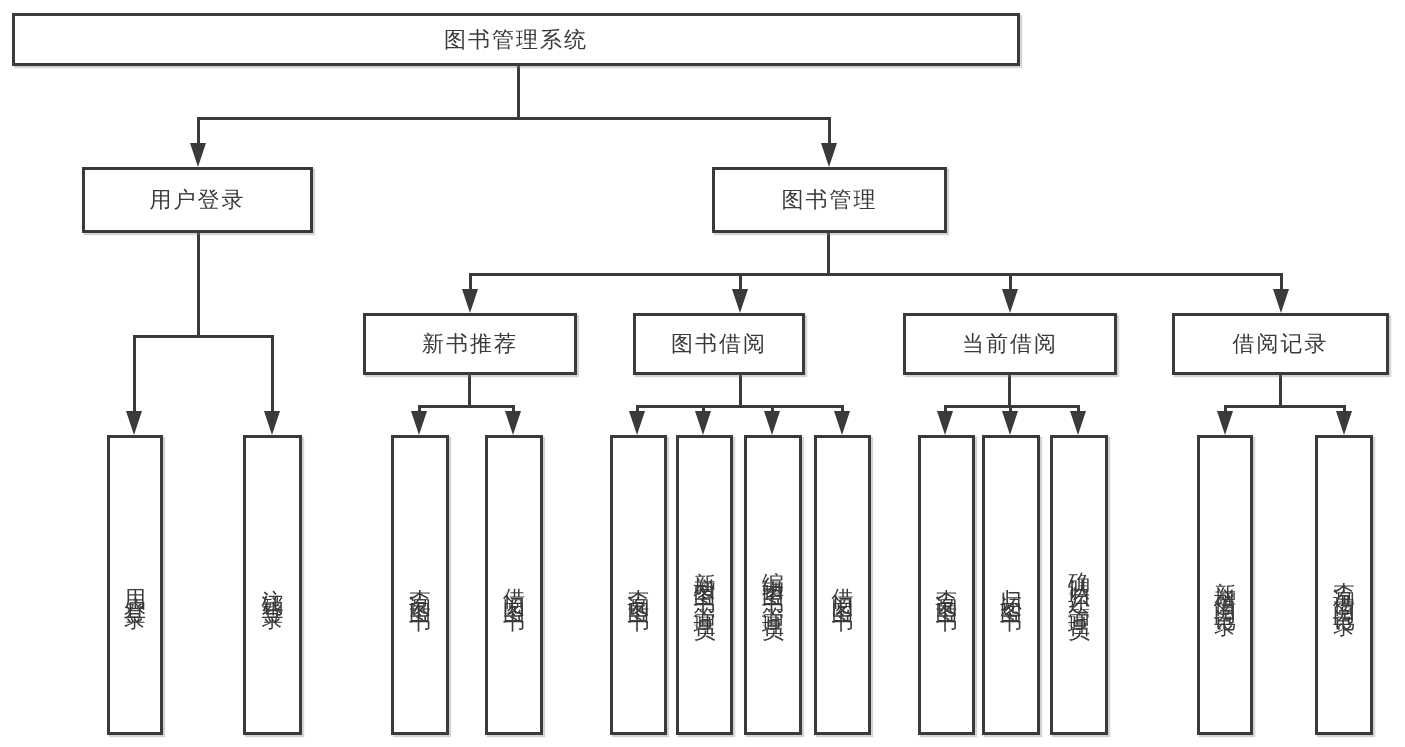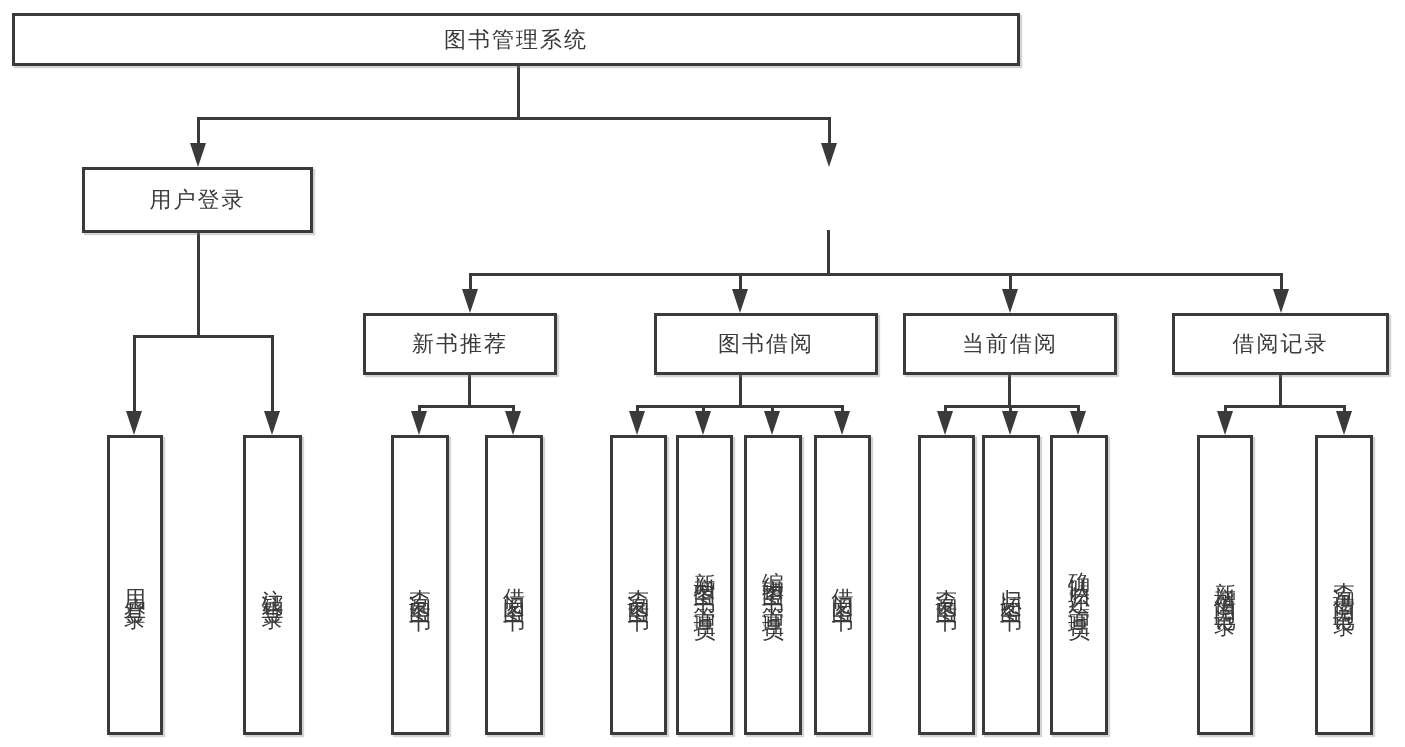--- a/index.html
+++ b/index.html
@@ -127,25 +127,28 @@
   <div class="vline" style="left:1343px;top:405px;width:3px;height:9px"></div>
   <div class="arrow" style="left:1336px;top:411px"></div>
 
   <div class="box" style="left:12px;top:13px;width:1008px;height:53px">
     <span>图书管理系统</span>
   </div>
 
   <div class="box" style="left:82px;top:167px;width:231px;height:66px">
     <span>用户登录</span>
   </div>
-
-  <div class="box" style="left:363px;top:313px;width:194px;height:62px">
+  <div class="box" style="left:712px;top:167px;width:235px;height:66px">
+    <span>图书管理</span>
+  </div>
+
+  <div class="box" style="left:363px;top:313px;width:214px;height:62px">
     <span>新书推荐</span>
   </div>
-  <div class="box" style="left:654px;top:313px;width:224px;height:62px">
+  <div class="box" style="left:633px;top:313px;width:172px;height:62px">
     <span>图书借阅</span>
   </div>
   <div class="box" style="left:1172px;top:313px;width:217px;height:62px">
     <span>借阅记录</span>
   </div>
   <div class="box" style="left:903px;top:313px;width:214px;height:62px">
     <span>当前借阅</span>
   </div>
 
   <div class="box vbox" style="left:107px;top:435px;width:56px;height:300px">

